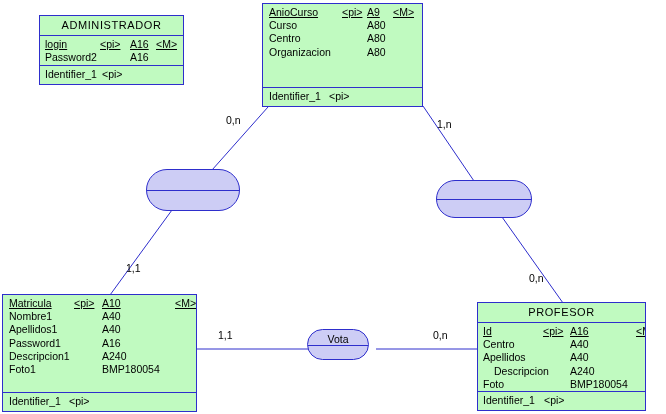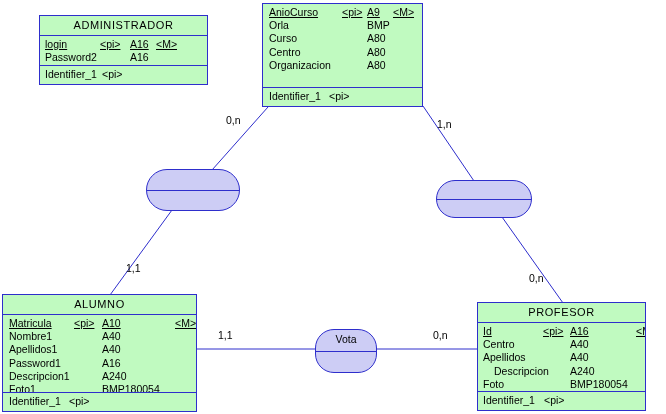--- a/index.html
+++ b/index.html
@@ -36,21 +36,21 @@
 
   <svg class="wires" width="666" height="414">
     <line x1="268" y1="107" x2="212" y2="170"></line>
     <line x1="423" y1="106" x2="474" y2="181"></line>
     <line x1="172" y1="210" x2="110" y2="295"></line>
     <line x1="502" y1="217" x2="563" y2="303"></line>
     <line x1="197" y1="349" x2="316" y2="349"></line>
     <line x1="376" y1="349" x2="477" y2="349"></line>
   </svg>
 
-  <div class="entity" style="left:39px;top:15px;width:169px;height:70px">
+  <div class="entity" style="left:39px;top:15px;width:145px;height:70px">
     <div class="e-title">ADMINISTRADOR</div>
     <div class="e-attrs">
       <div class="row">
         <span class="c u" style="left:5px">login</span>
         <span class="c u" style="left:60px">&lt;pi&gt;</span>
         <span class="c u" style="left:90px">A16</span>
         <span class="c u" style="left:116px">&lt;M&gt;</span>
       </div>
       <div class="row">
         <span class="c" style="left:5px">Password2</span>
@@ -65,44 +65,39 @@
 
   <div class="entity" style="left:262px;top:3px;width:161px;height:104px">
     <div class="e-attrs">
       <div class="row">
         <span class="c u" style="left:6px">AnioCurso</span>
         <span class="c u" style="left:79px">&lt;pi&gt;</span>
         <span class="c u" style="left:104px">A9</span>
         <span class="c u" style="left:130px">&lt;M&gt;</span>
       </div>
       <div class="row">
-        <span class="c" style="left:6px">Orla</span>
-        <span class="c" style="left:104px">BMP</span>
-      </div>
-      <div class="row">
         <span class="c" style="left:6px">Curso</span>
         <span class="c" style="left:104px">A80</span>
       </div>
       <div class="row">
         <span class="c" style="left:6px">Centro</span>
         <span class="c" style="left:104px">A80</span>
       </div>
       <div class="row">
         <span class="c" style="left:6px">Organizacion</span>
         <span class="c" style="left:104px">A80</span>
       </div>
     </div>
     <div class="e-id">
       <span class="c" style="left:6px">Identifier_1</span>
       <span class="c" style="left:66px">&lt;pi&gt;</span>
     </div>
   </div>
 
   <div class="entity" style="left:2px;top:294px;width:195px;height:118px">
-    <div class="e-title">ALUMNO</div>
     <div class="e-attrs">
       <div class="row">
         <span class="c u" style="left:6px">Matricula</span>
         <span class="c u" style="left:71px">&lt;pi&gt;</span>
         <span class="c u" style="left:99px">A10</span>
         <span class="c u" style="left:172px">&lt;M&gt;</span>
       </div>
       <div class="row">
         <span class="c" style="left:6px">Nombre1</span>
         <span class="c" style="left:99px">A40</span>
@@ -163,21 +158,21 @@
   </div>
 
   <div class="rel" style="left:146px;top:169px;width:94px;height:42px;border-radius:21px">
     <div class="rel-divider"></div>
   </div>
 
   <div class="rel" style="left:436px;top:180px;width:96px;height:38px;border-radius:19px">
     <div class="rel-divider"></div>
   </div>
 
-  <div class="rel" style="left:315px;top:329px;width:62px;height:44px;border-radius:19px">
+  <div class="rel" style="left:307px;top:329px;width:62px;height:31px;border-radius:19px">
     <div class="rel-label" style="line-height:19px">Vota</div>
     <div class="rel-divider"></div>
   </div>
 
   <div class="card" style="left:226px;top:115px">0,n</div>
   <div class="card" style="left:437px;top:119px">1,n</div>
   <div class="card" style="left:126px;top:263px">1,1</div>
   <div class="card" style="left:529px;top:273px">0,n</div>
   <div class="card" style="left:218px;top:330px">1,1</div>
   <div class="card" style="left:433px;top:330px">0,n</div>

